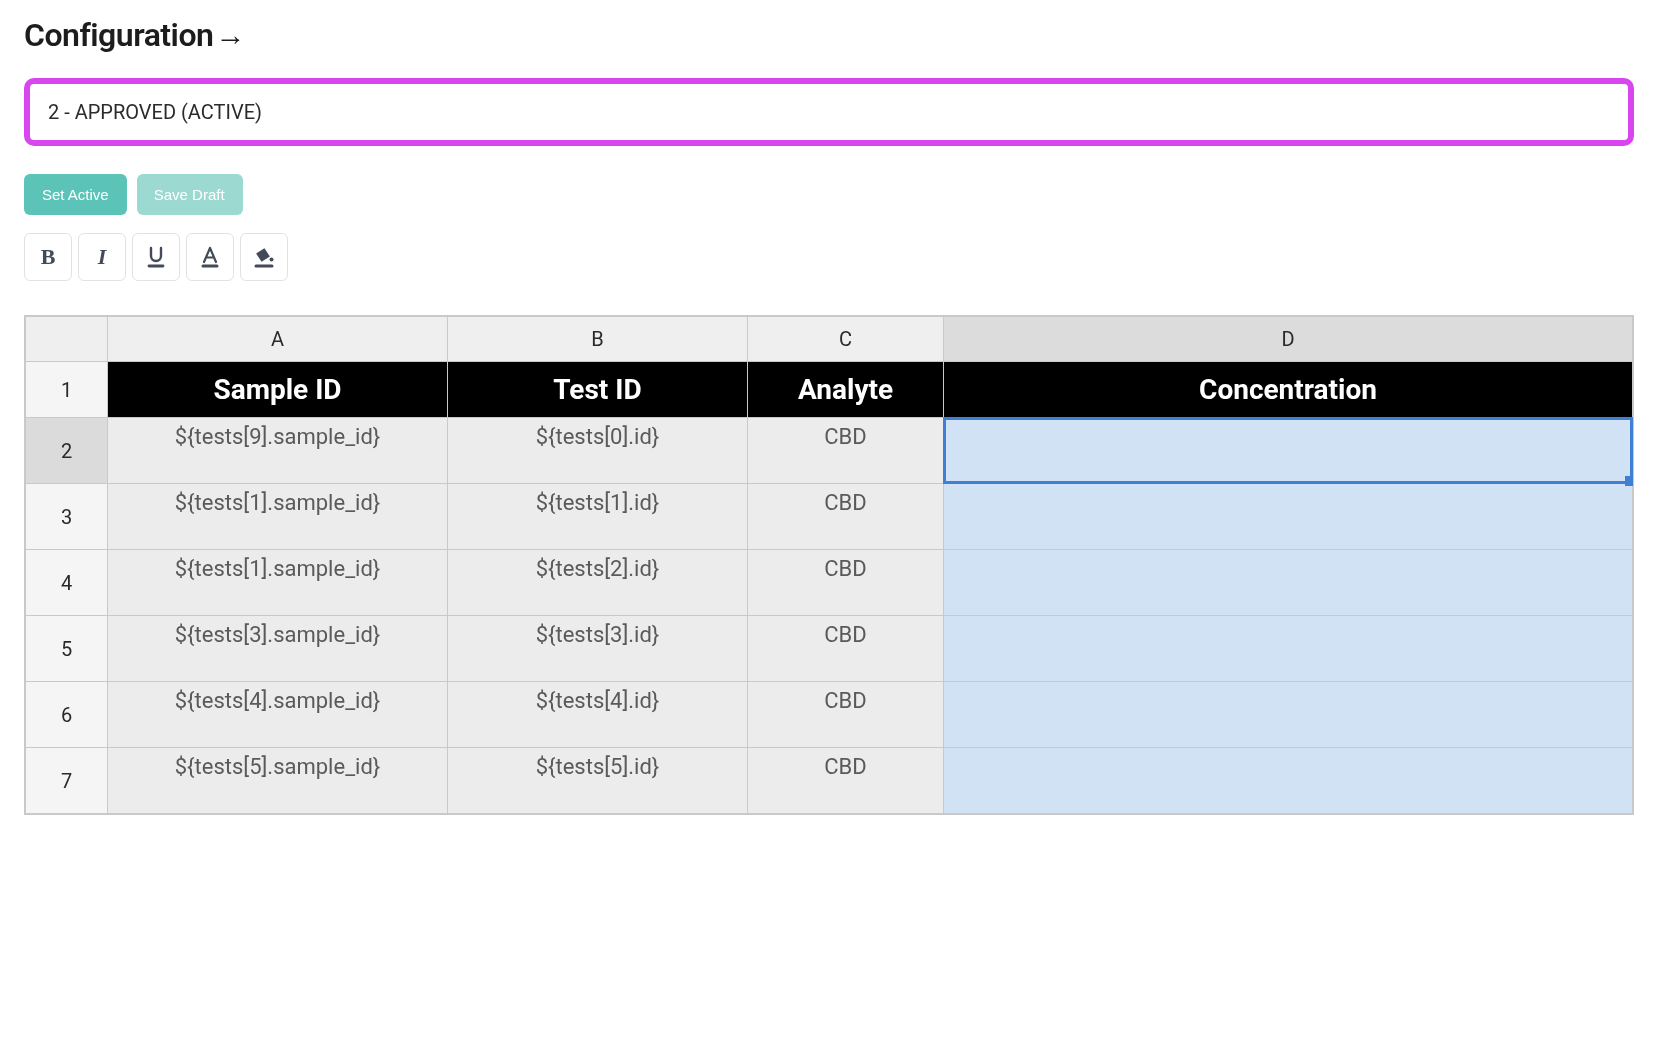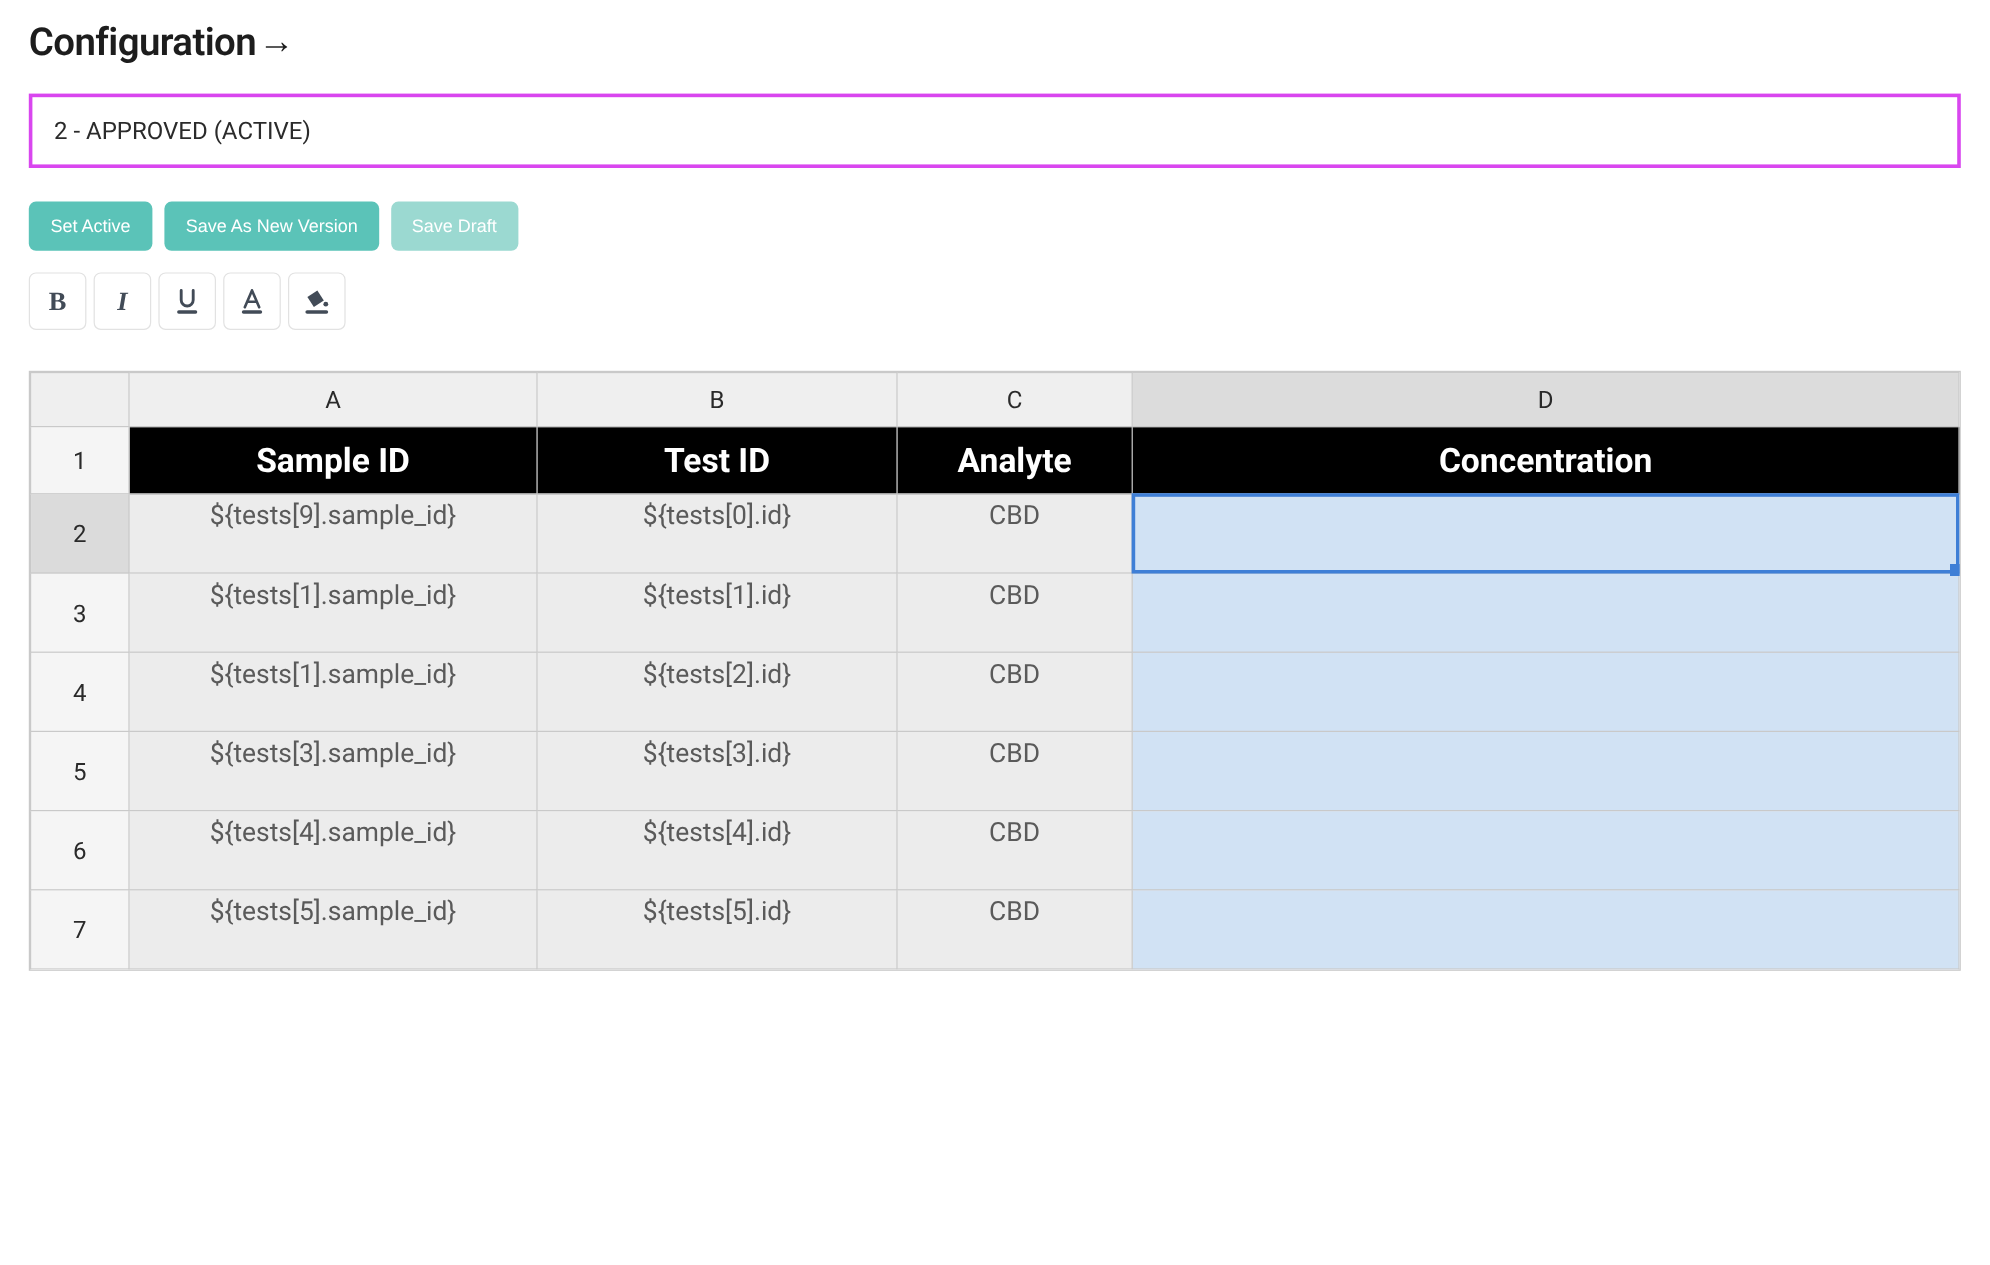--- a/index.html
+++ b/index.html
@@ -47,22 +47,22 @@
     font-weight: 700;
     margin-bottom: 10px;
   }
   .version-select {
     width: 100%;
     min-height: 60px;
     padding: 16px 18px;
     font-size: 20px;
     color: #2b2b2b;
     background: #fff;
-    border: 3px solid #d946ef;
-    border-radius: 0;
+    border: 6px solid #d946ef;
+    border-radius: 10px;
   }
   .btn-row {
     display: flex;
     gap: 10px;
     margin-top: 28px;
   }
   .btn {
     background: var(--teal);
     color: #fff;
     border: none;
@@ -198,21 +198,20 @@
     <span>Configuration</span>
     <span class="arrow">→</span>
   </div>
 
   <div class="version-select">
     <span>2 - APPROVED (ACTIVE)</span>
   </div>
 
   <div class="btn-row">
     <button class="btn">Set Active</button>
-    <button class="btn">Save As New Version</button>
     <button class="btn disabled">Save Draft</button>
   </div>
 
   <div class="toolbar">
     <div class="tbtn">
       <span class="glyph b">B</span>
     </div>
     <div class="tbtn">
       <span class="glyph i">I</span>
     </div>

